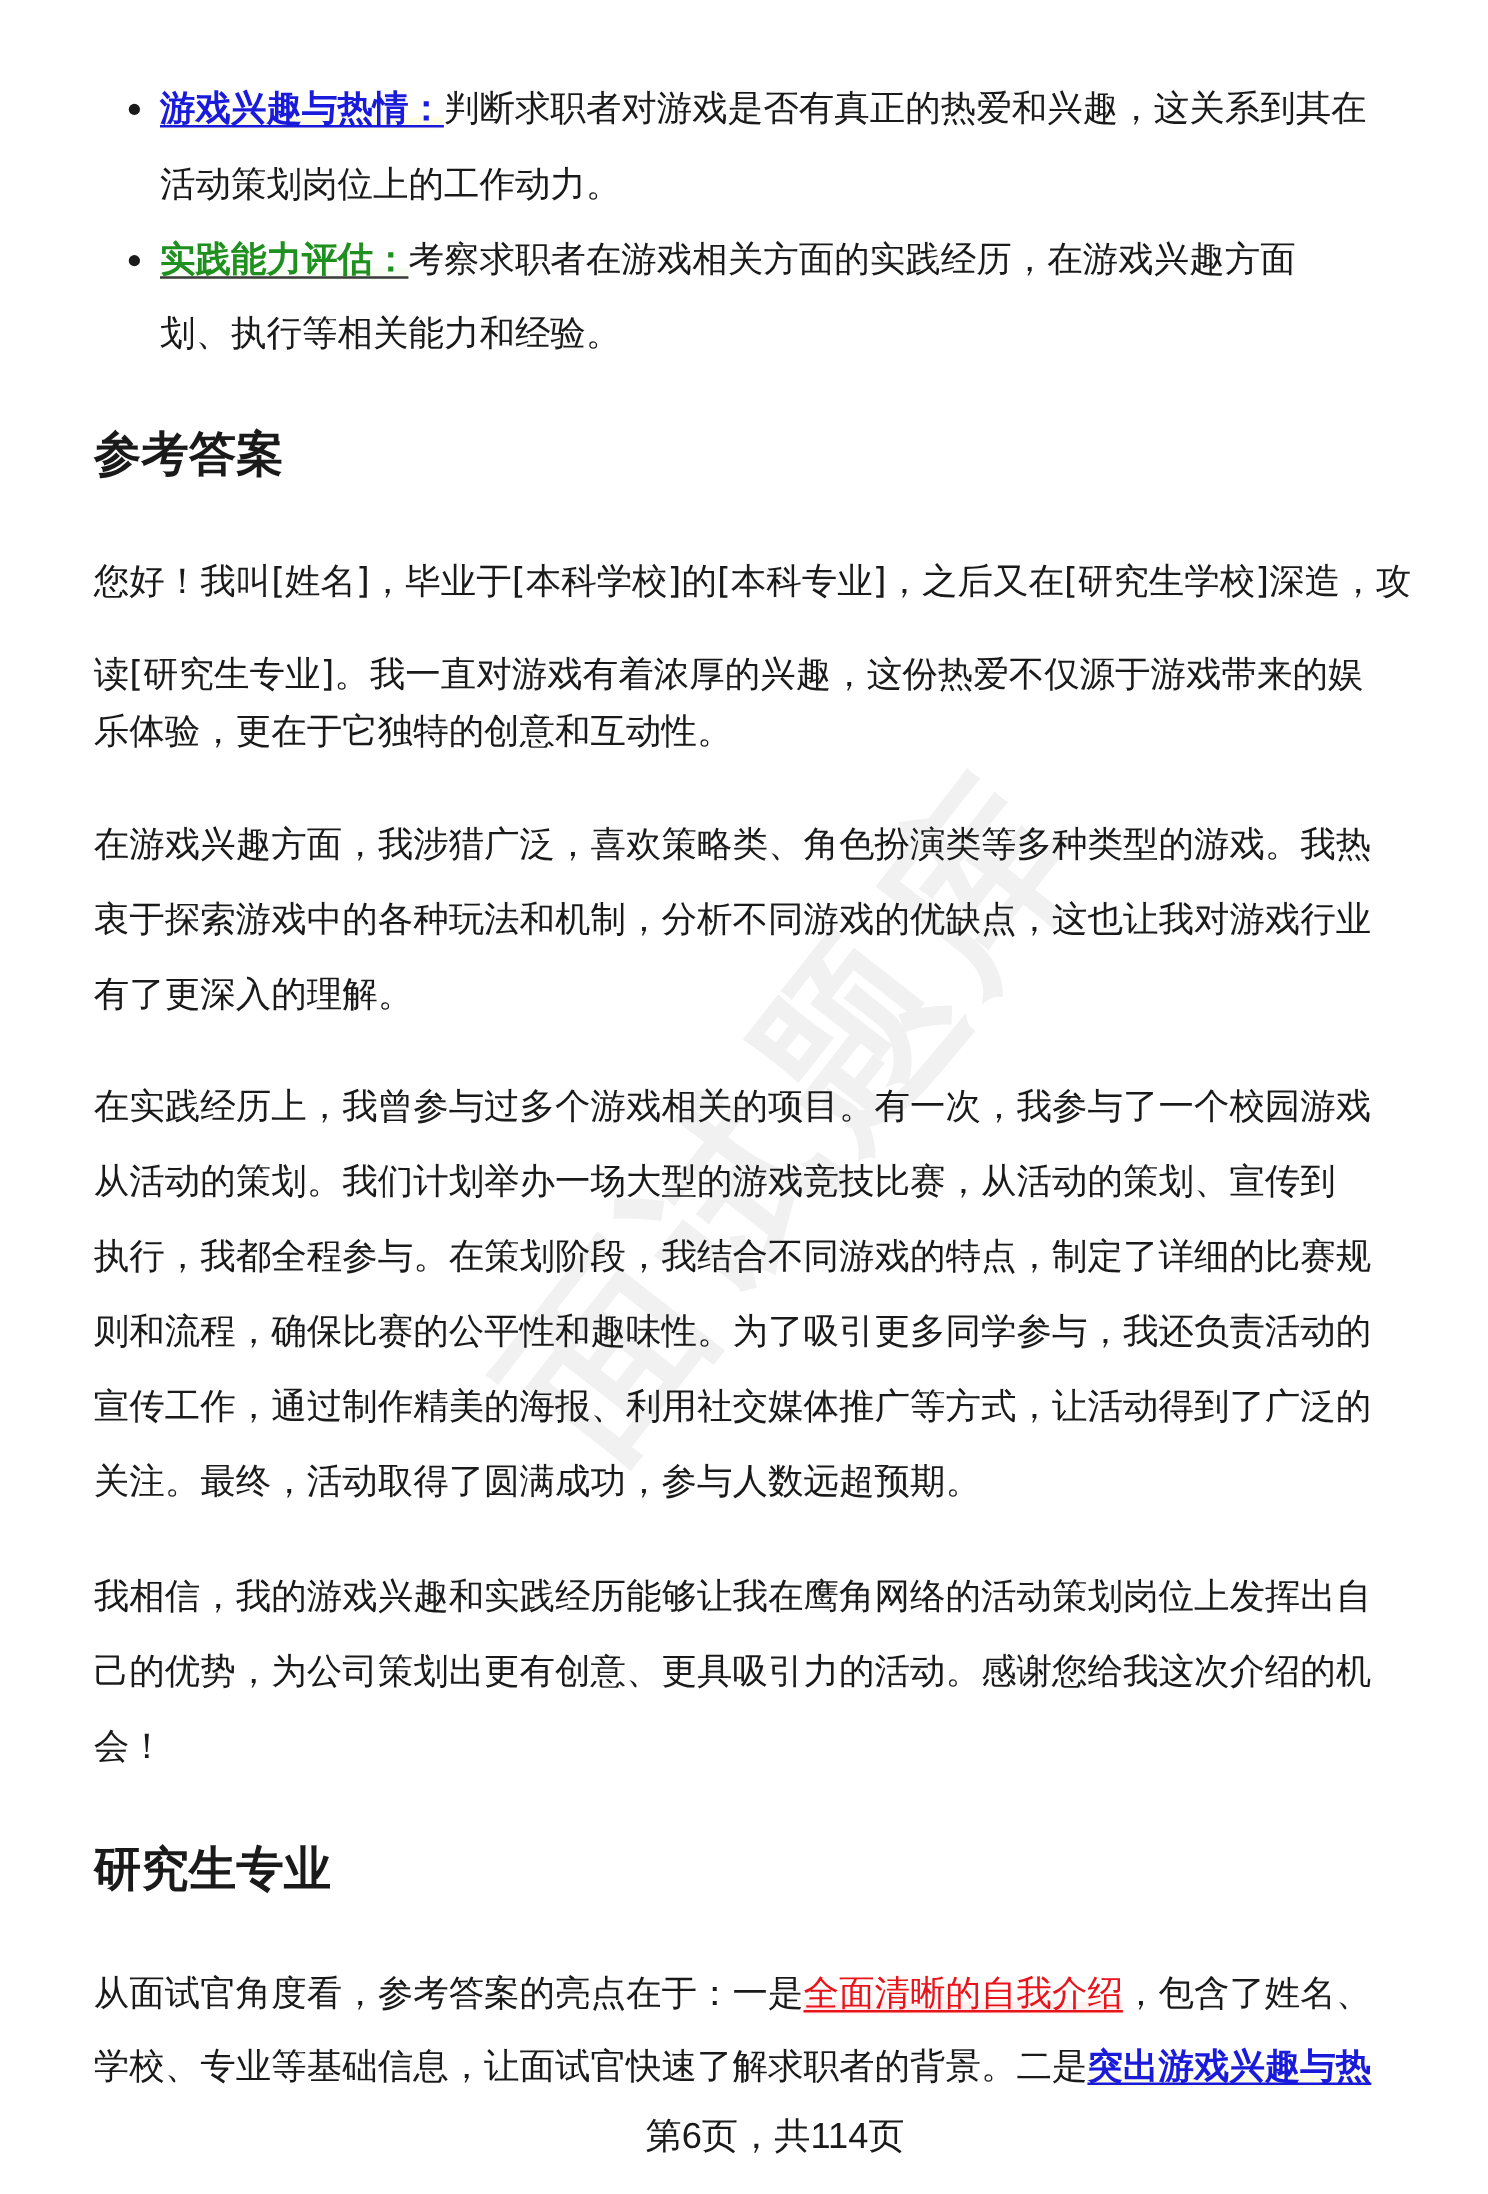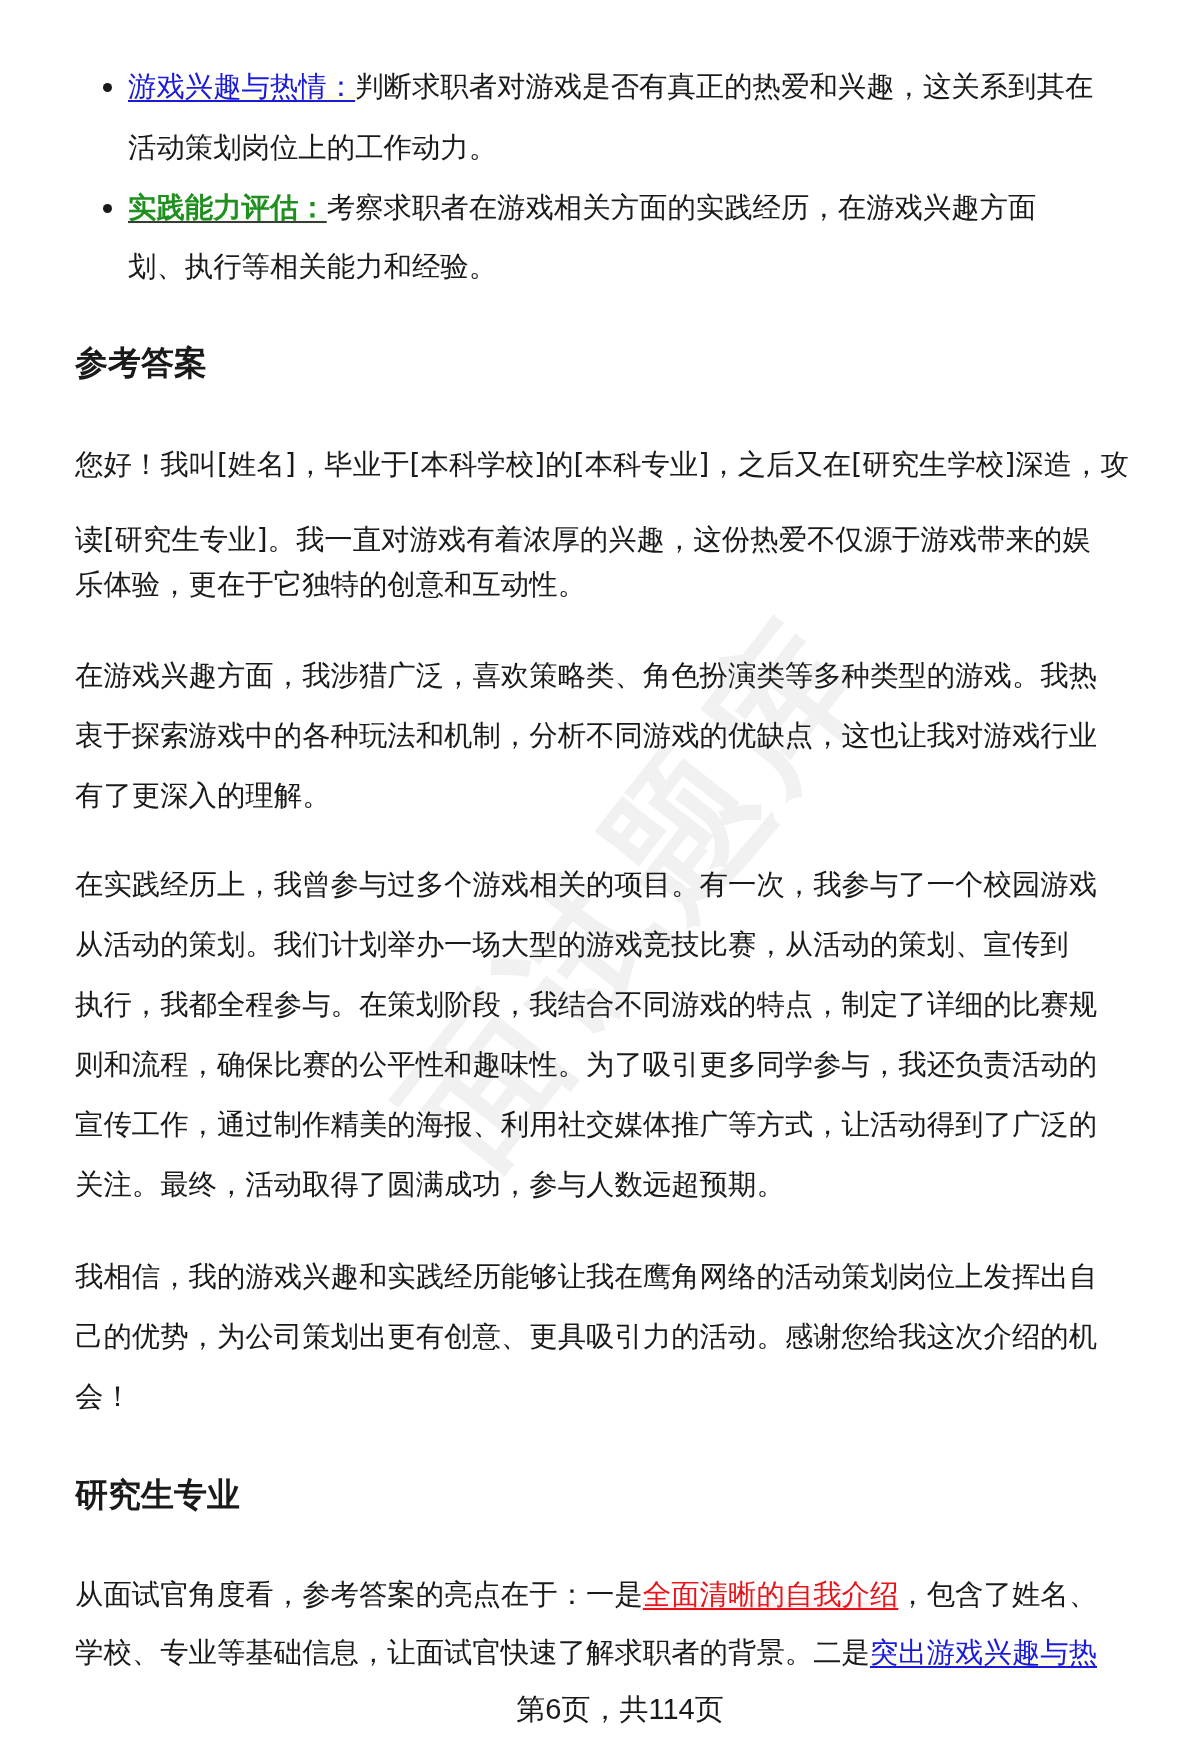--- a/index.html
+++ b/index.html
@@ -23,24 +23,24 @@
     position: absolute; left: 75px; height: 60px; line-height: 60px;
     font-size: 28.4px; white-space: nowrap; z-index: 1;
   }
   .bullet-line { left: 128px; }
   .bullet-dot {
     position: absolute; left: 103px; width: 9px; height: 9px; border-radius: 50%;
     background: #1a1a1a; z-index: 1;
   }
   .heading {
     position: absolute; left: 75px; height: 50px; line-height: 50px;
-    font-size: 33px; font-weight: bold; z-index: 1; white-space: nowrap;
+    font-size: 38px; font-weight: bold; z-index: 1; white-space: nowrap;
   }
   .hl-blue {
-    color: #1a1adb; font-weight: normal; text-decoration: underline;
+    color: #1a1adb; font-weight: bold; text-decoration: underline;
     text-decoration-color: #1a1adb; text-underline-offset: 4px;
     background: linear-gradient(#ffffff 0 72%, #fffde6 72% 100%);
     margin-top: 11px;
   }
   .hl-green {
     color: #1f8f1f; font-weight: bold; text-decoration: underline;
     text-decoration-color: #3a3a3a; text-underline-offset: 4px;
     background: linear-gradient(#ffffff 0 72%, #f7fdf2 72% 100%);
   }
   .hl-red {

